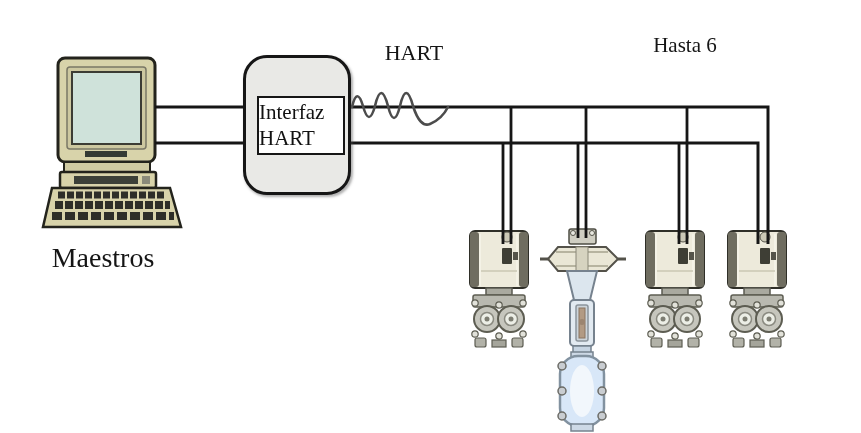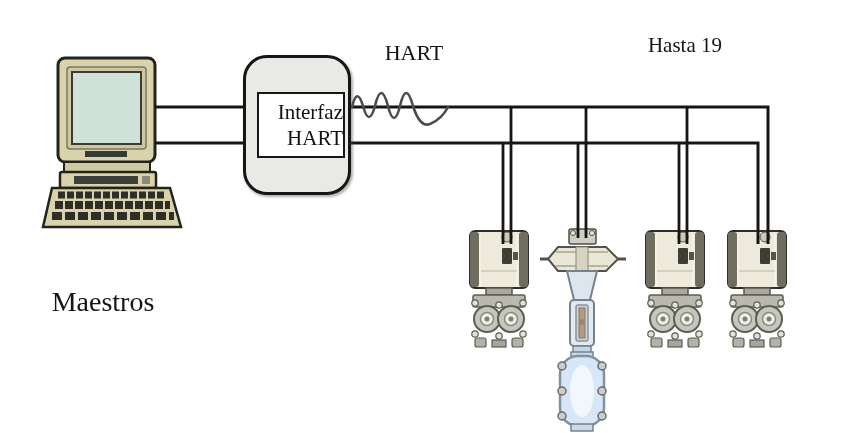--- a/index.html
+++ b/index.html
@@ -4,30 +4,30 @@
 <style>
   html,body{margin:0;padding:0;background:#fff;}
   .canvas{
     position:relative;width:861px;height:433px;background:#ffffff;overflow:hidden;
     font-family:"Liberation Serif","DejaVu Serif",serif;color:#111;
   }
   .diagram-svg{position:absolute;left:0;top:0;}
   .label{position:absolute;text-align:center;color:#151515;}
   .lbl-hart{left:370px;top:40px;width:88px;font-size:22px;}
   .lbl-hasta{left:610px;top:32px;width:150px;font-size:21px;line-height:27px;}
-  .lbl-maestros{left:18px;top:241px;width:170px;font-size:28px;line-height:33px;margin-top:44px;}
+  .lbl-maestros{left:18px;top:241px;width:170px;font-size:28px;line-height:33px;}
   .iface-box{
     position:absolute;left:243px;top:55px;width:108px;height:140px;
     background:#e9e9e6;border:3px solid #161616;border-radius:24px;
     box-shadow:1.5px 2px 2.5px rgba(80,80,80,0.45);
     display:flex;align-items:center;justify-content:center;box-sizing:border-box;
   }
   .iface-inner{
-    width:88px;height:66px;background:#ffffff;border:2.5px solid #161616;
-    display:flex;flex-direction:column;align-items:flex-end;justify-content:center;
+    width:88px;height:59px;background:#ffffff;border:2.5px solid #161616;
+    display:flex;flex-direction:column;align-items:flex-start;justify-content:center;
     font-size:21px;line-height:26px;text-align:center;box-sizing:border-box;margin-left:8px;
   }
 </style>
 </head>
 <body>
 
 <div class="canvas">
 
   <svg class="diagram-svg" width="861" height="433" viewBox="0 0 861 433">
     <defs>
@@ -123,20 +123,20 @@
   <div class="iface-box">
     <div class="iface-inner">
       <span>Interfaz</span>
       <span>HART</span>
     </div>
   </div>
 
   <div class="label lbl-hart">HART</div>
 
   <div class="label lbl-hasta">
-    <div>Hasta 19</div>
+    <div>Hasta 6</div>
   </div>
 
   <div class="label lbl-maestros">
     <div>Maestros</div>
   </div>
 
 </div>
 
 </body></html>

